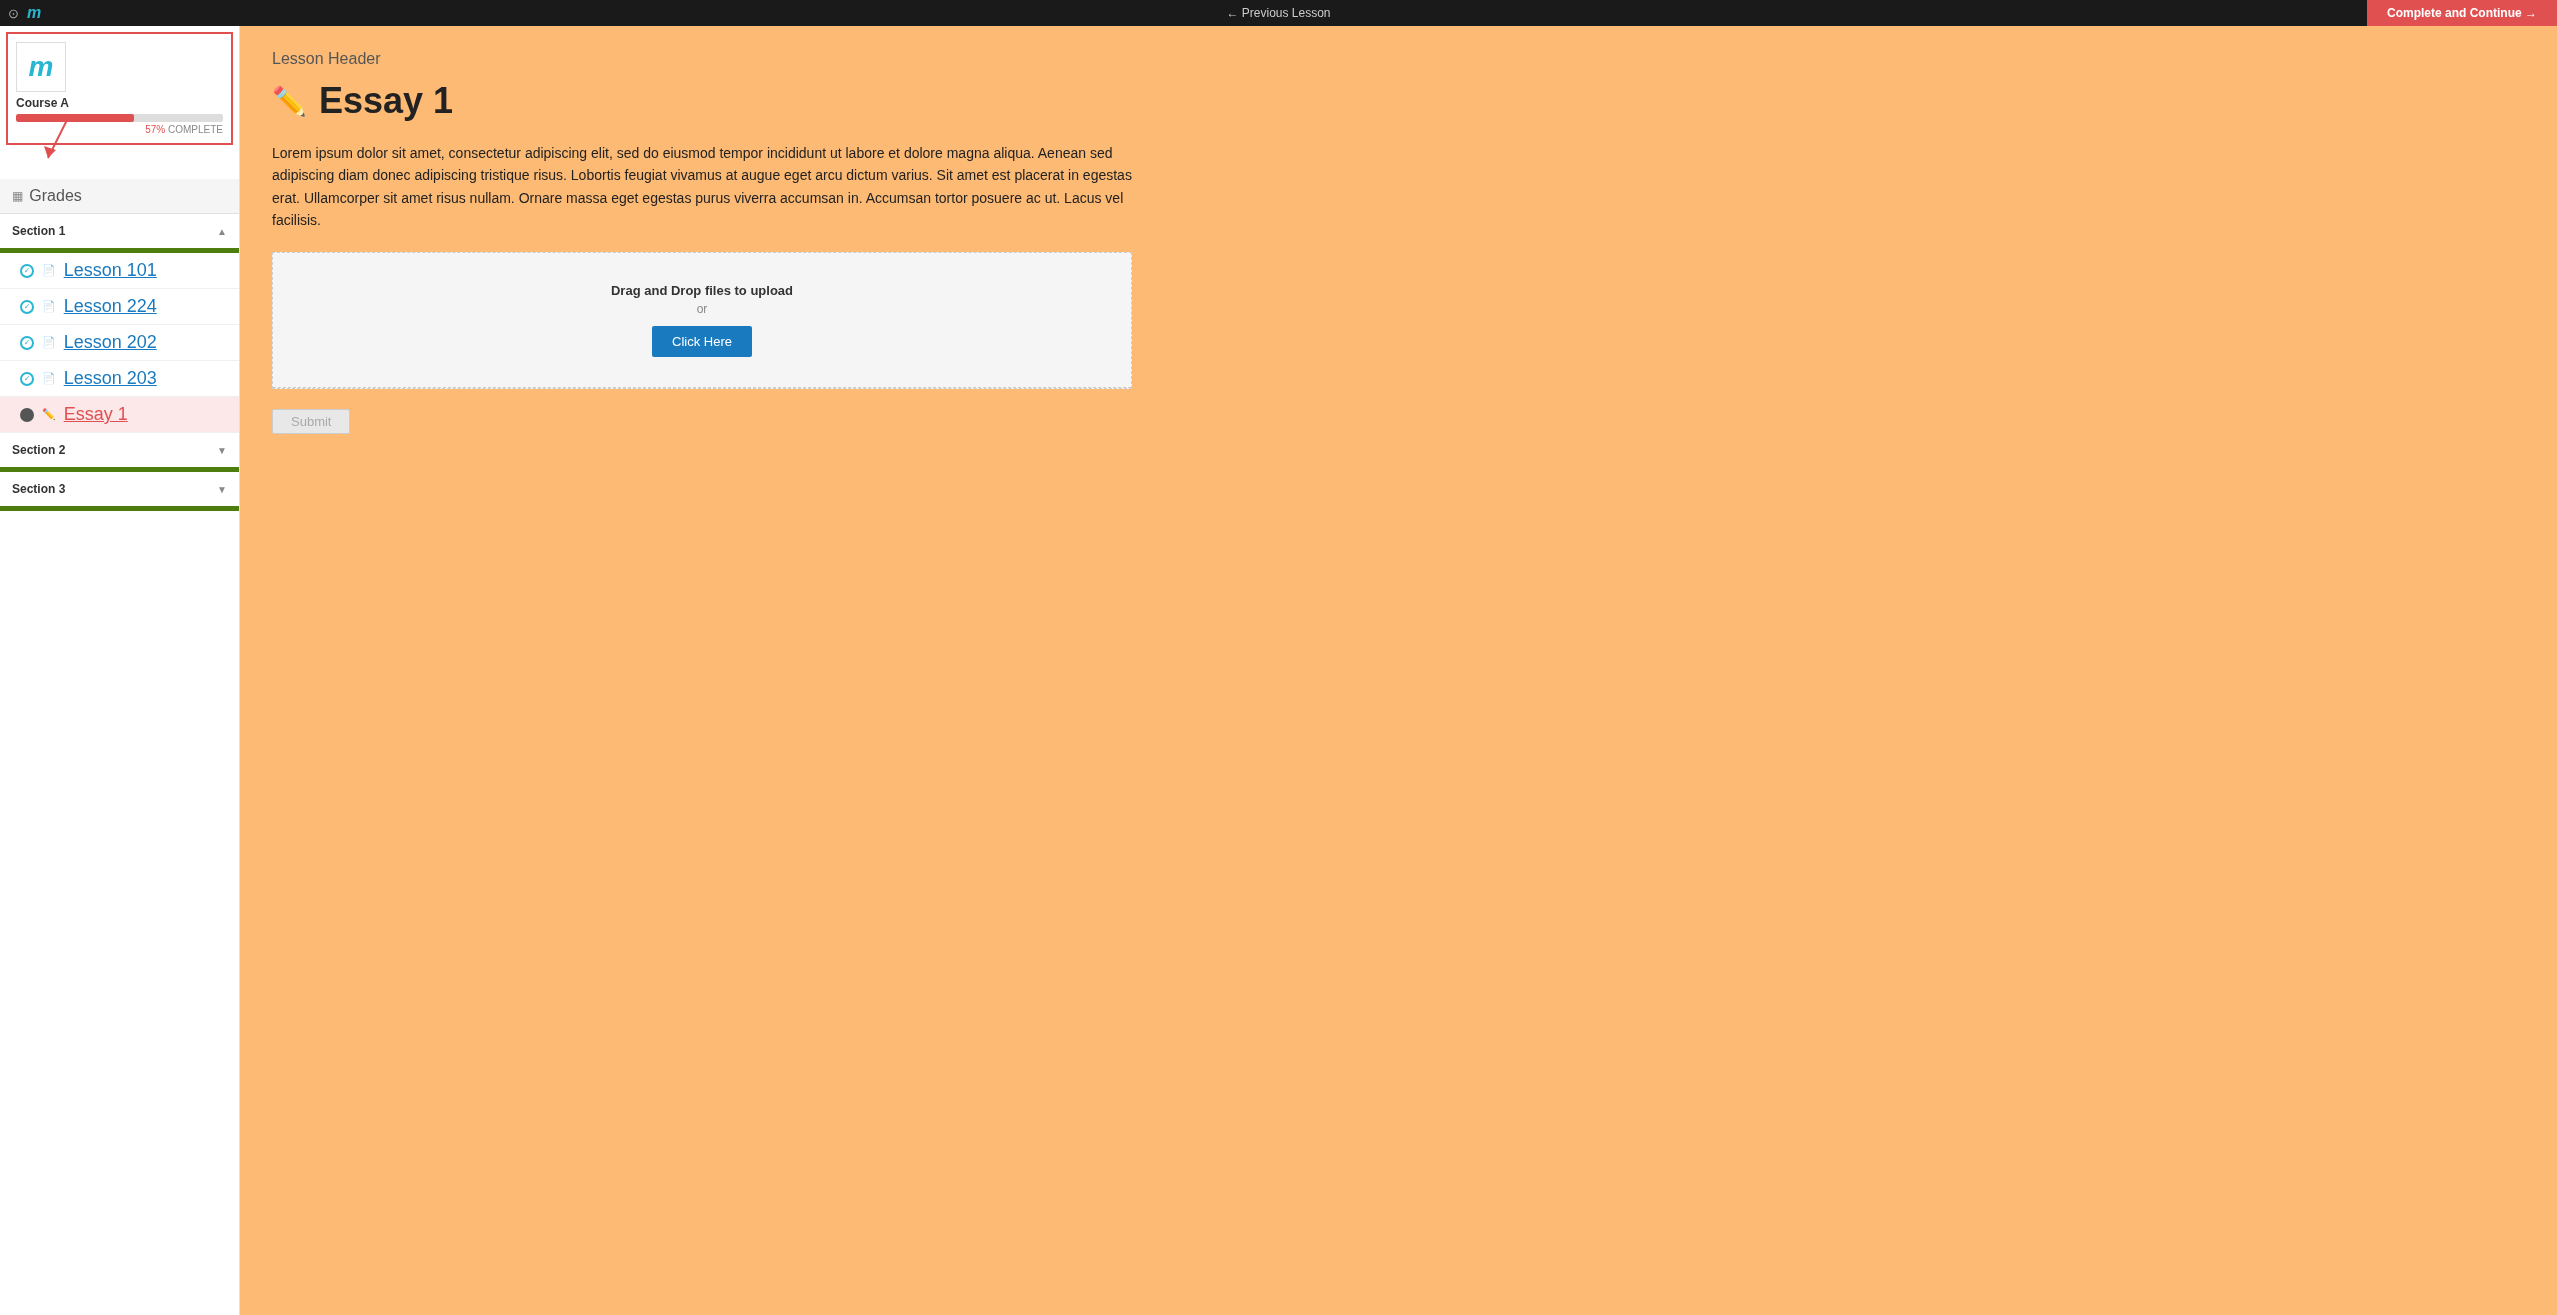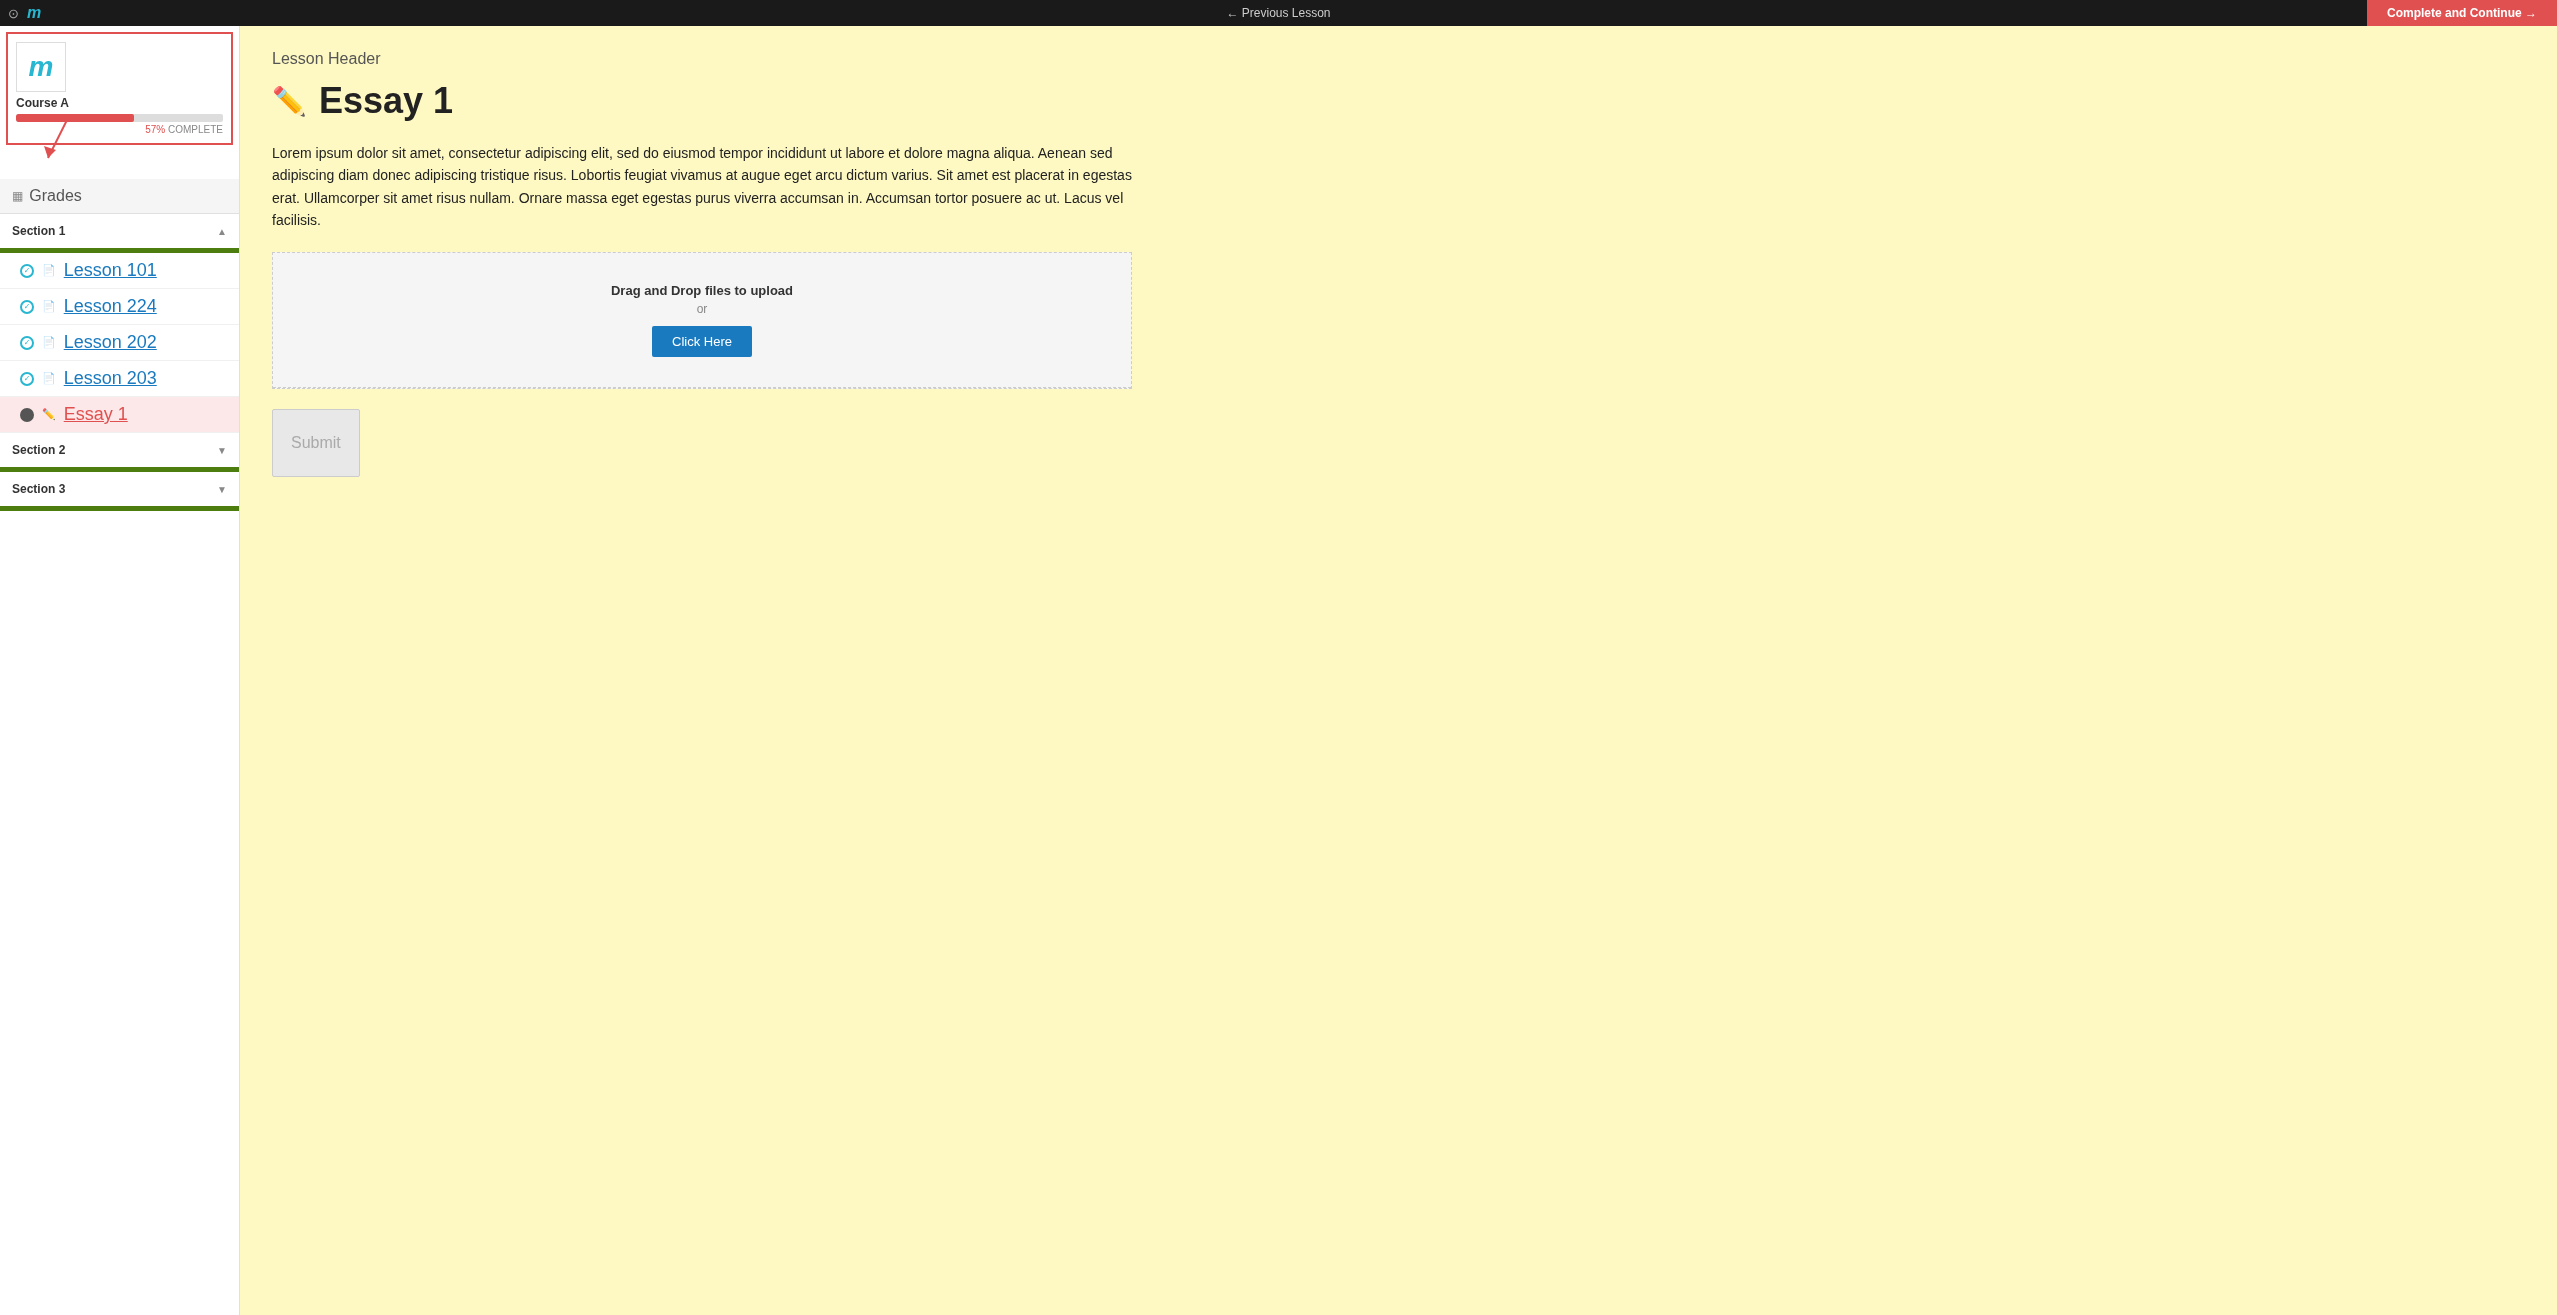--- a/index.html
+++ b/index.html
@@ -237,21 +237,21 @@
     }
     .lesson-name.active {
       color: #e05050;
     }
 
     
     .content-area {
       flex: 1;
       padding: 24px 32px;
       overflow-y: auto;
-      background: #fef9c3;
+      background: #fdba74;
     }
 
     .lesson-header-title {
       font-size: 16px;
       color: #555;
       margin-bottom: 12px;
       font-weight: normal;
     }
 
     .essay-title-row {
@@ -328,22 +328,22 @@
       font-size: 12px;
       width: 160px;
       outline: none;
     }
 
     
     .submit-btn {
       background: #e8e8e8;
       color: #aaa;
       border: 1px solid #ccc;
-      padding: 24px 18px;
-      font-size: 16px;
+      padding: 4px 18px;
+      font-size: 13px;
       cursor: not-allowed;
       border-radius: 2px;
       margin-top: 10px;
     }
   </style>
 </head>
 <body>
 
 <div class="top-bar">
   <div class="top-bar-left">

